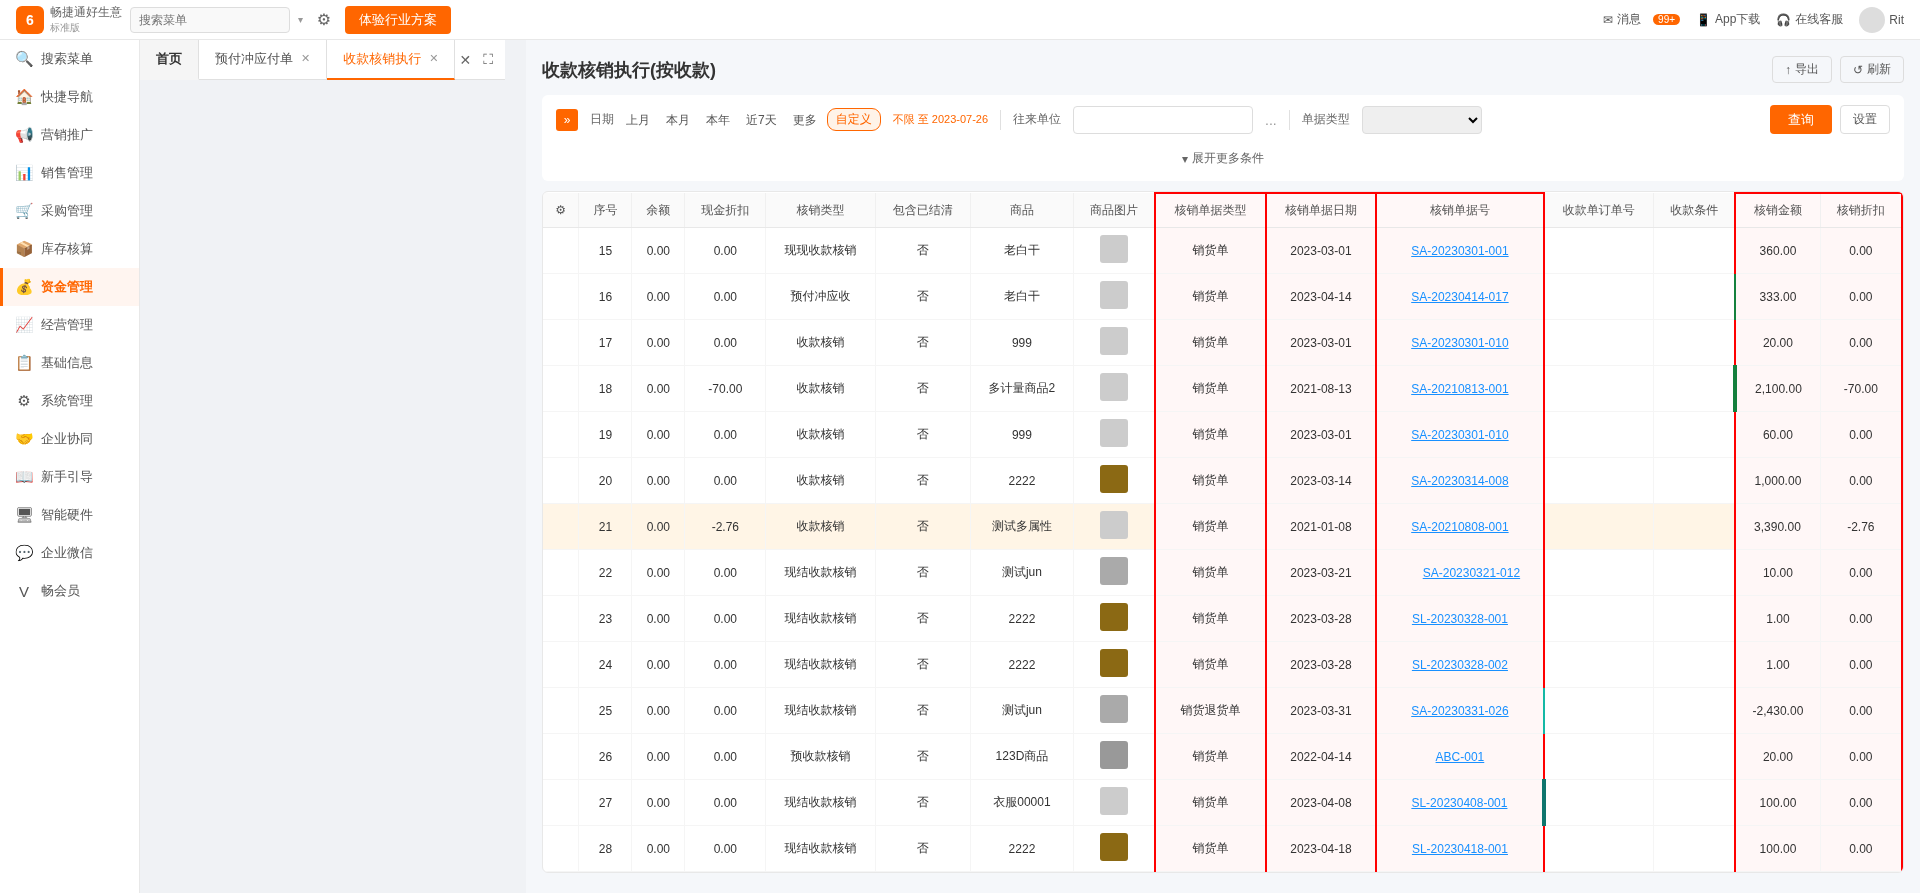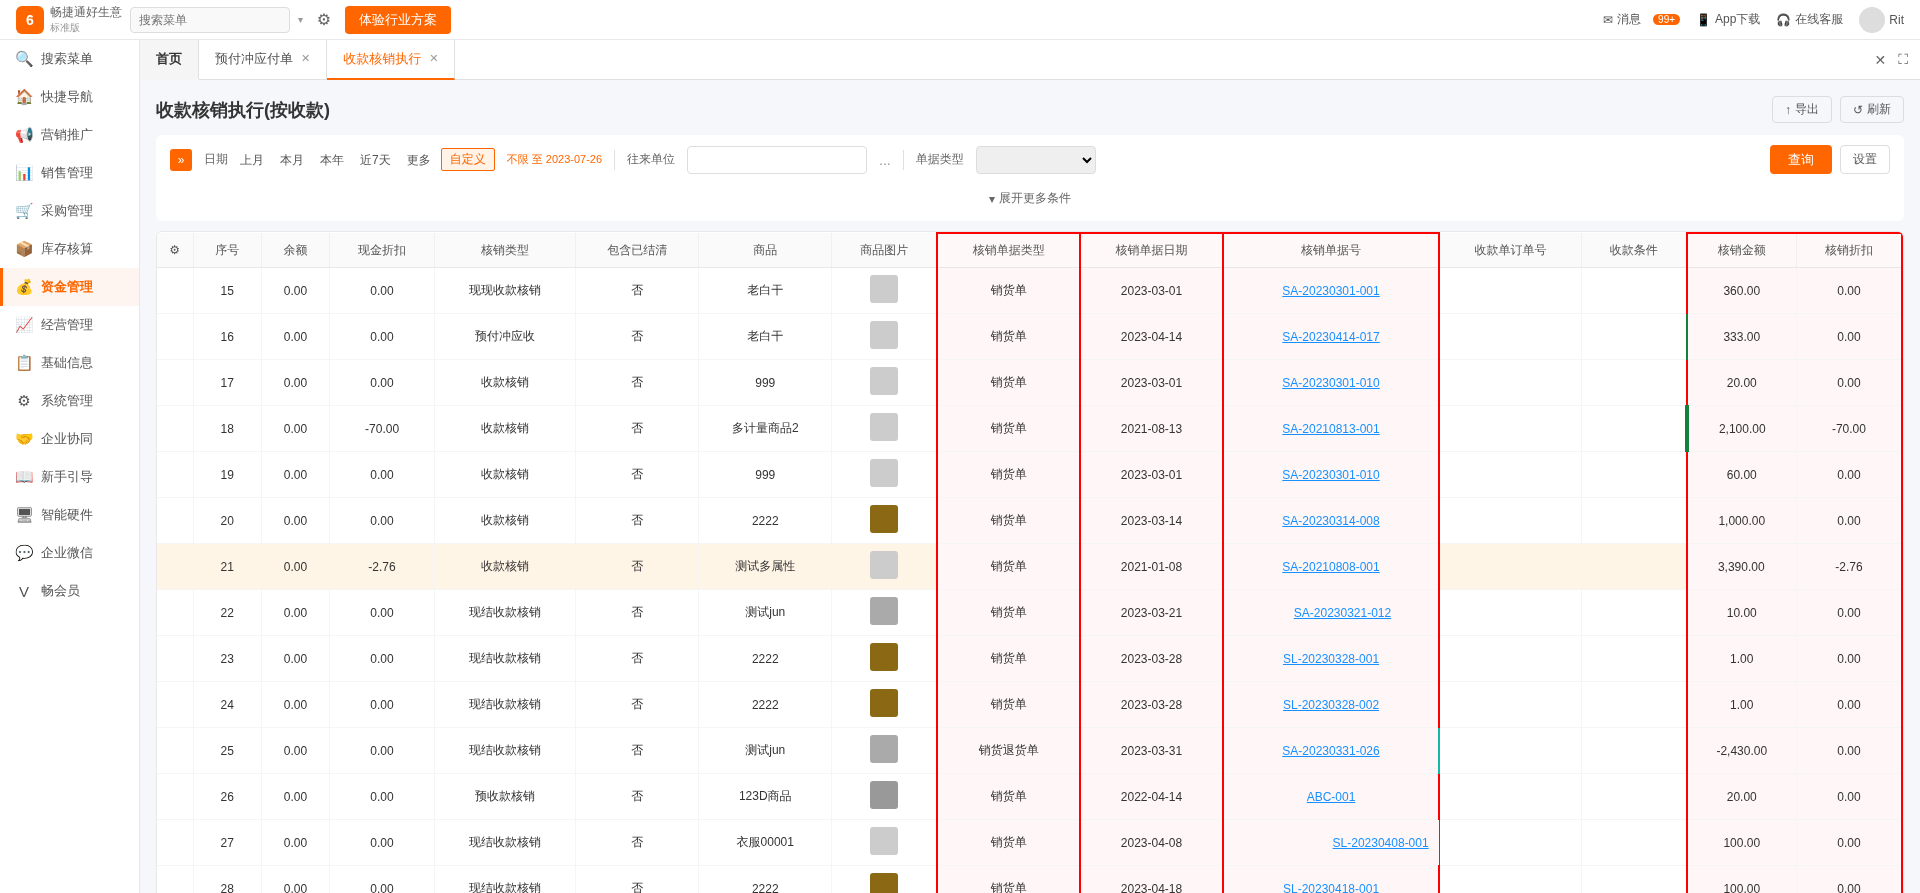--- a/index.html
+++ b/index.html
@@ -24,21 +24,21 @@
     
     .app-layout { display: flex; height: calc(100vh - 40px); }
 
     
     .sidebar { width: 140px; background: #fff; border-right: 1px solid #e8e8e8; display: flex; flex-direction: column; overflow-y: auto; }
     .sidebar-item { display: flex; align-items: center; gap: 8px; padding: 10px 12px; cursor: pointer; color: #555; font-size: 13px; border-left: 3px solid transparent; }
     .sidebar-item.active { background: #fff5f0; color: #f60; border-left-color: #f60; font-weight: bold; }
     .sidebar-icon { font-size: 15px; width: 18px; text-align: center; }
 
     
-    .main-content { flex: 1; display: flex; flex-direction: column; overflow: hidden; }
+    .main-content { flex: 1; display: flex; flex-direction: row; overflow: hidden; gap: 21px; }
 
     
     .tab-bar { height: 40px; background: #fff; display: flex; align-items: center; border-bottom: 1px solid #e0e0e0; padding-left: 0; }
     .tab { display: flex; align-items: center; gap: 6px; padding: 0 16px; height: 40px; cursor: pointer; font-size: 13px; color: #555; border-right: 1px solid #e0e0e0; border-bottom: 2px solid transparent; }
     .tab.home { background: #f5f5f5; font-weight: bold; color: #333; }
     .tab.active { background: #fff; color: #f60; border-bottom: 2px solid #f60; }
     .tab-close { font-size: 11px; color: #999; cursor: pointer; margin-left: 2px; }
     .tab-bar-end { margin-left: auto; display: flex; align-items: center; padding-right: 8px; gap: 4px; }
     .tab-bar-btn { background: none; border: none; cursor: pointer; color: #666; font-size: 14px; padding: 4px; }
 
@@ -49,21 +49,21 @@
     .page-header { display: flex; align-items: center; justify-content: space-between; margin-bottom: 12px; }
     .page-title { font-size: 18px; font-weight: bold; color: #333; }
     .header-actions { display: flex; gap: 8px; }
     .btn-ghost { background: none; border: 1px solid #ddd; border-radius: 4px; padding: 4px 12px; cursor: pointer; font-size: 12px; color: #555; display: flex; align-items: center; gap: 4px; }
 
     
     .filter-bar { background: #fff; border-radius: 6px; padding: 10px 14px; margin-bottom: 10px; display: flex; align-items: center; gap: 12px; flex-wrap: wrap; }
     .filter-label { font-size: 12px; color: #666; white-space: nowrap; }
     .filter-date-btns { display: flex; gap: 4px; align-items: flex-end; }
     .date-btn { border: none; background: none; cursor: pointer; font-size: 12px; color: #555; padding: 2px 6px; border-radius: 3px; }
-    .date-btn.custom { background: #fff3e8; color: #f60; border: 1px solid #f60; border-radius: 2px; padding: 2px 8px; }
+    .date-btn.custom { background: #fff3e8; color: #f60; border: 1px solid #f60; border-radius: 9px; padding: 2px 8px; }
     .filter-divider { width: 1px; height: 20px; background: #e0e0e0; }
     .filter-input { height: 28px; border: 1px solid #ddd; border-radius: 4px; padding: 0 8px; font-size: 12px; width: 180px; }
     .filter-ellipsis { color: #999; font-size: 14px; cursor: pointer; }
     .filter-select { height: 28px; border: 1px solid #ddd; border-radius: 4px; padding: 0 4px; font-size: 12px; min-width: 120px; }
     .btn-query { background: #f60; color: #fff; border: none; border-radius: 4px; padding: 5px 18px; cursor: pointer; font-size: 13px; }
     .btn-setting { background: none; border: 1px solid #ddd; border-radius: 4px; padding: 5px 12px; cursor: pointer; font-size: 12px; color: #555; }
     .expand-more { display: flex; align-items: center; justify-content: center; gap: 4px; color: #666; font-size: 12px; cursor: pointer; padding: 4px 0; }
 
     
     .table-wrapper { background: #fff; border-radius: 6px; overflow: hidden; border: 1px solid #e8e8e8; }
@@ -506,21 +506,21 @@
       <td></td>
       <td>27</td>
       <td>0.00</td>
       <td class="">0.00</td>
       <td>现结收款核销</td>
       <td>否</td>
       <td>衣服00001</td>
       <td><div class="thumb" style="background:#ccc;margin:auto;"></div></td>
       <td style="border-left:2px solid red;border-right:2px solid red;background:rgba(255,240,240,0.5);">销货单</td>
       <td style="border-right:2px solid red;background:rgba(255,240,240,0.5);">2023-04-08</td>
-      <td style="border-right:1px solid #0f766e;background:rgba(255,240,240,0.5);text-align:right;"><a class="link-blue">SL-20230408-001</a></td>
+      <td style="border-right:4px solid #0f766e;background:rgba(255,240,240,0.5);"><a class="link-blue">SL-20230408-001</a></td>
       <td></td>
       <td></td>
       <td style="border-left:2px solid red;background:rgba(255,240,240,0.5);" class="">100.00</td>
       <td style="border-right:2px solid red;background:rgba(255,240,240,0.5);" class="">0.00</td>
     </tr>
               <tr>
       <td></td>
       <td>28</td>
       <td>0.00</td>
       <td class="">0.00</td>

